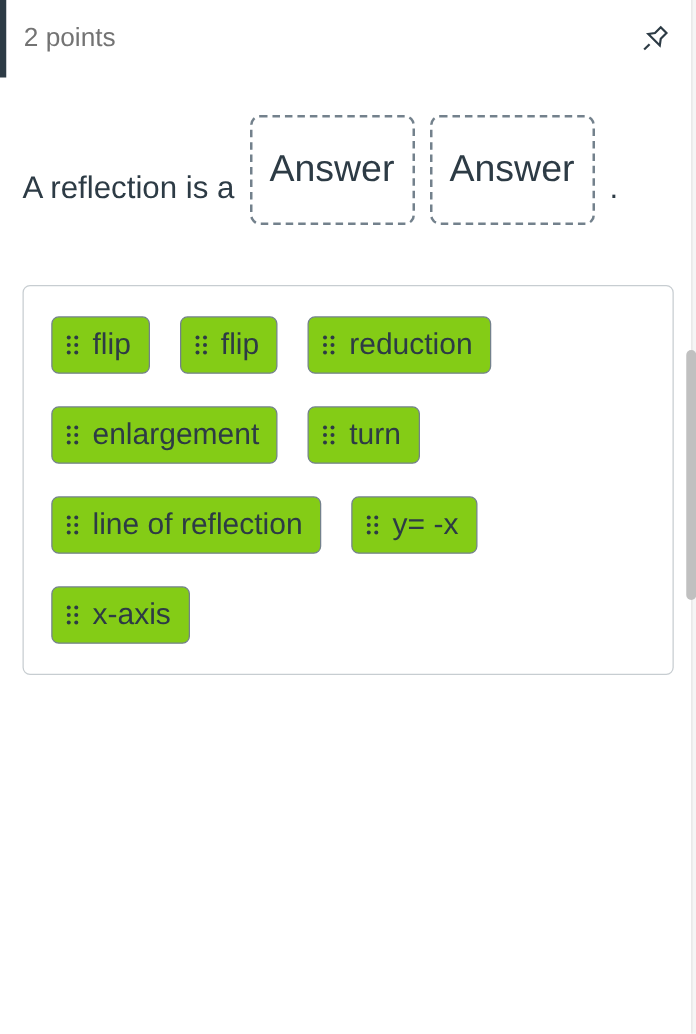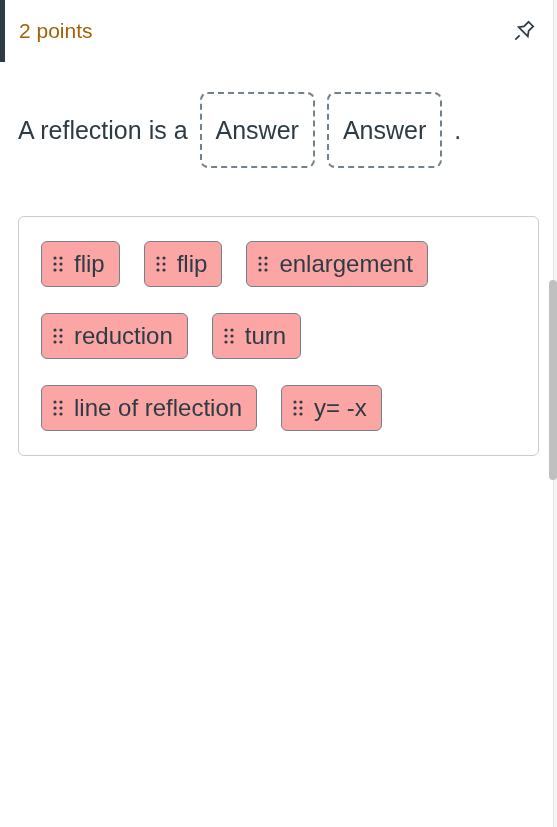--- a/index.html
+++ b/index.html
@@ -15,47 +15,47 @@
     .header {
       display: flex;
       align-items: center;
       justify-content: space-between;
       padding: 18px 20px 18px 0;
       border-left: 5px solid #2D3B45;
       padding-left: 14px;
     }
     .points {
       font-size: 21px;
-      color: #a16207;
+      color: #737373;
     }
     .pin {
       width: 26px;
       height: 26px;
       color: #2D3B45;
     }
     .question-body {
       padding: 30px 18px 20px 18px;
     }
     .sentence {
       font-size: 25px;
       line-height: 2.4;
       color: #2D3B45;
       display: flex;
       flex-wrap: wrap;
-      align-items: center;
+      align-items: flex-end;
       gap: 28px 12px;
     }
     .dropzone {
       display: inline-flex;
       align-items: center;
       justify-content: center;
       border: 2px dashed #73818C;
       border-radius: 8px;
       padding: 6px 14px;
-      font-size: 25px;
+      font-size: 30px;
       color: #2D3B45;
       min-height: 46px;
       vertical-align: middle;
     }
     .period {
       font-size: 25px;
     }
     .word-bank {
       margin: 28px 18px 18px 18px;
       border: 1px solid #C7CDD1;
@@ -68,21 +68,21 @@
     }
     .chip {
       display: inline-flex;
       align-items: center;
       gap: 8px;
       border: 1px solid #73818C;
       border-radius: 6px;
       padding: 8px 14px 8px 10px;
       font-size: 24px;
       color: #2D3B45;
-      background: #fca5a5;
+      background: #84cc16;
       cursor: grab;
     }
     .grip {
       display: inline-block;
       width: 14px;
       height: 20px;
       position: relative;
     }
     .grip svg { width: 14px; height: 20px; display:block; }
     .right-border {
@@ -158,46 +158,46 @@
       <span class="grip">
         <svg viewBox="0 0 14 20">
   <circle cx="3" cy="4" r="1.6" fill="#2D3B45"></circle>
   <circle cx="9" cy="4" r="1.6" fill="#2D3B45"></circle>
   <circle cx="3" cy="10" r="1.6" fill="#2D3B45"></circle>
   <circle cx="9" cy="10" r="1.6" fill="#2D3B45"></circle>
   <circle cx="3" cy="16" r="1.6" fill="#2D3B45"></circle>
   <circle cx="9" cy="16" r="1.6" fill="#2D3B45"></circle>
 </svg>
       </span>
+      <span>reduction</span>
+    </div>
+    <div class="chip">
+      <span class="grip">
+        <svg viewBox="0 0 14 20">
+  <circle cx="3" cy="4" r="1.6" fill="#2D3B45"></circle>
+  <circle cx="9" cy="4" r="1.6" fill="#2D3B45"></circle>
+  <circle cx="3" cy="10" r="1.6" fill="#2D3B45"></circle>
+  <circle cx="9" cy="10" r="1.6" fill="#2D3B45"></circle>
+  <circle cx="3" cy="16" r="1.6" fill="#2D3B45"></circle>
+  <circle cx="9" cy="16" r="1.6" fill="#2D3B45"></circle>
+</svg>
+      </span>
       <span>enlargement</span>
     </div>
     <div class="chip">
       <span class="grip">
         <svg viewBox="0 0 14 20">
   <circle cx="3" cy="4" r="1.6" fill="#2D3B45"></circle>
   <circle cx="9" cy="4" r="1.6" fill="#2D3B45"></circle>
   <circle cx="3" cy="10" r="1.6" fill="#2D3B45"></circle>
   <circle cx="9" cy="10" r="1.6" fill="#2D3B45"></circle>
   <circle cx="3" cy="16" r="1.6" fill="#2D3B45"></circle>
   <circle cx="9" cy="16" r="1.6" fill="#2D3B45"></circle>
 </svg>
       </span>
-      <span>reduction</span>
-    </div>
-    <div class="chip">
-      <span class="grip">
-        <svg viewBox="0 0 14 20">
-  <circle cx="3" cy="4" r="1.6" fill="#2D3B45"></circle>
-  <circle cx="9" cy="4" r="1.6" fill="#2D3B45"></circle>
-  <circle cx="3" cy="10" r="1.6" fill="#2D3B45"></circle>
-  <circle cx="9" cy="10" r="1.6" fill="#2D3B45"></circle>
-  <circle cx="3" cy="16" r="1.6" fill="#2D3B45"></circle>
-  <circle cx="9" cy="16" r="1.6" fill="#2D3B45"></circle>
-</svg>
-      </span>
       <span>turn</span>
     </div>
     <div class="chip">
       <span class="grip">
         <svg viewBox="0 0 14 20">
   <circle cx="3" cy="4" r="1.6" fill="#2D3B45"></circle>
   <circle cx="9" cy="4" r="1.6" fill="#2D3B45"></circle>
   <circle cx="3" cy="10" r="1.6" fill="#2D3B45"></circle>
   <circle cx="9" cy="10" r="1.6" fill="#2D3B45"></circle>
   <circle cx="3" cy="16" r="1.6" fill="#2D3B45"></circle>
@@ -211,17 +211,30 @@
         <svg viewBox="0 0 14 20">
   <circle cx="3" cy="4" r="1.6" fill="#2D3B45"></circle>
   <circle cx="9" cy="4" r="1.6" fill="#2D3B45"></circle>
   <circle cx="3" cy="10" r="1.6" fill="#2D3B45"></circle>
   <circle cx="9" cy="10" r="1.6" fill="#2D3B45"></circle>
   <circle cx="3" cy="16" r="1.6" fill="#2D3B45"></circle>
   <circle cx="9" cy="16" r="1.6" fill="#2D3B45"></circle>
 </svg>
       </span>
       <span>y= -x</span>
+    </div>
+    <div class="chip">
+      <span class="grip">
+        <svg viewBox="0 0 14 20">
+  <circle cx="3" cy="4" r="1.6" fill="#2D3B45"></circle>
+  <circle cx="9" cy="4" r="1.6" fill="#2D3B45"></circle>
+  <circle cx="3" cy="10" r="1.6" fill="#2D3B45"></circle>
+  <circle cx="9" cy="10" r="1.6" fill="#2D3B45"></circle>
+  <circle cx="3" cy="16" r="1.6" fill="#2D3B45"></circle>
+  <circle cx="9" cy="16" r="1.6" fill="#2D3B45"></circle>
+</svg>
+      </span>
+      <span>x-axis</span>
     </div>
   </div>
 
 <div class="right-border"></div>
 <div class="scroll-thumb"></div>
 
 </body></html>

